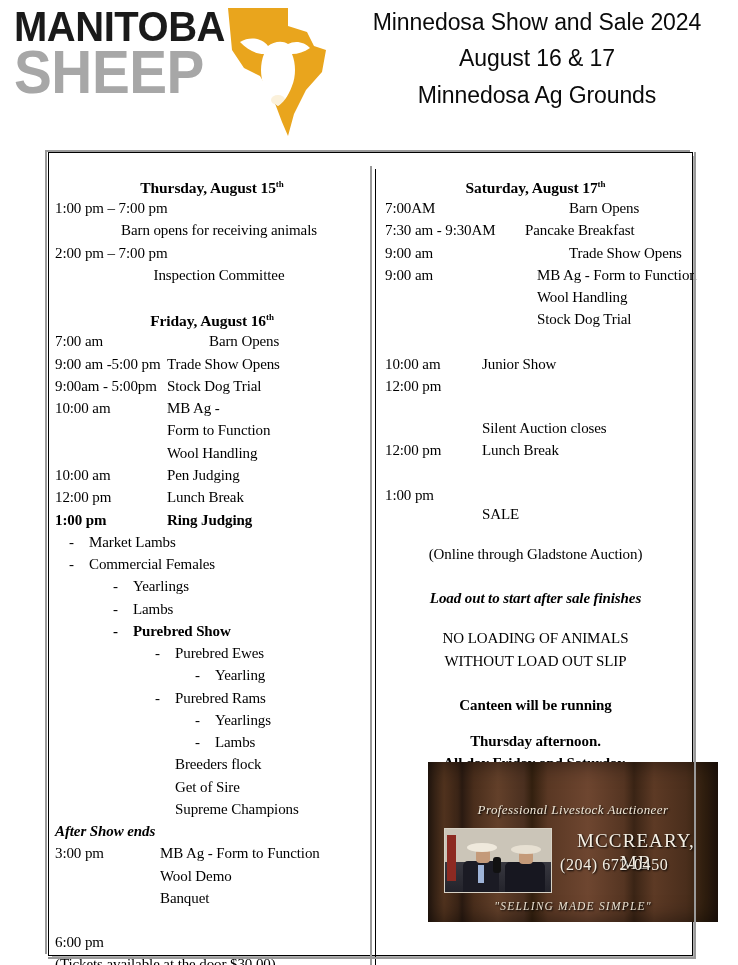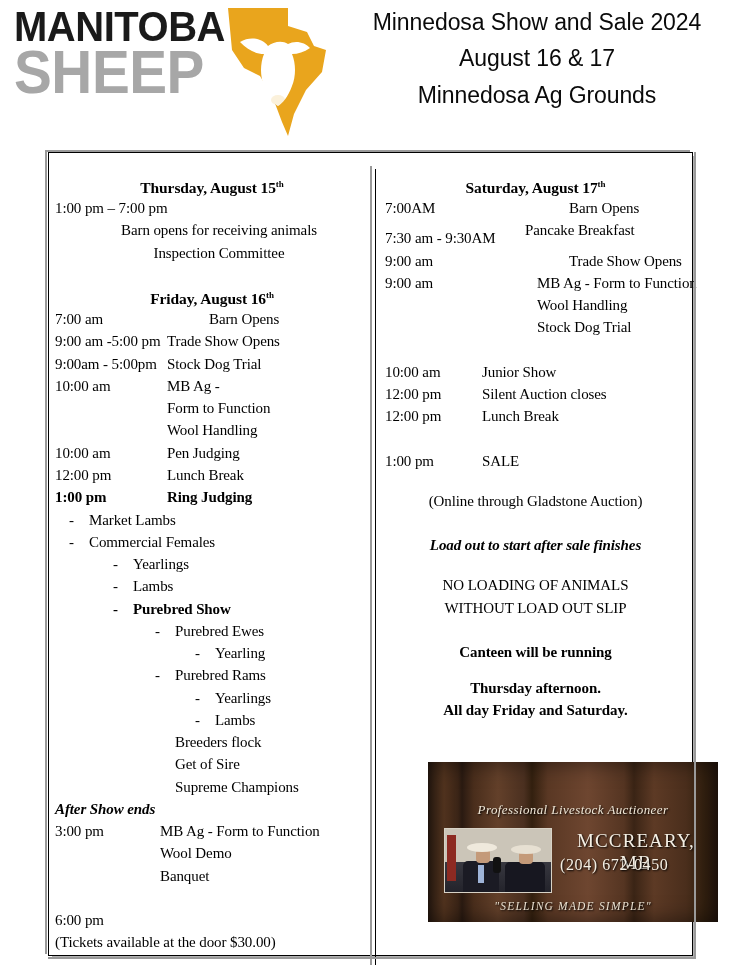--- a/index.html
+++ b/index.html
@@ -292,20 +292,21 @@
 
   <div class="col col-left">
 
     <div class="day-head">
       <span>Thursday, August 15</span><sup>th</sup>
     </div>
 
     <div id="thursday-rows">
         <div class="row">1:00 pm – 7:00 pm</div>
         <div class="row" style="text-align: center; padding-left: 14px;">Barn opens for receiving animals</div>
+        <div class="row">2:00 pm – 7:00 pm</div>
         <div class="row" style="text-align: center; padding-left: 14px;">Inspection Committee</div>
       </div>
 
     <div class="gap-26"></div>
 
     <div class="day-head">
       <span>Friday, August 16</span><sup>th</sup>
     </div>
 
     <div id="friday-rows">
@@ -347,35 +348,35 @@
   </div>
 
   <div class="col col-right">
 
     <div class="day-head">
       <span>Saturday, August 17</span><sup>th</sup>
     </div>
 
     <div id="sat-rows1">
         <div class="row"><span class="t" style="width: 140px;">7:00AM</span><span class="d" style="padding-left: 44px;">Barn Opens</span></div>
-        <div class="row"><span class="t" style="width: 140px; margin-top: 8px;">7:30 am - 9:30AM</span><span class="d" style="padding-left: 0px;">Pancake Breakfast</span></div>
+        <div class="row"><span class="t" style="width: 140px;">7:30 am - 9:30AM</span><span class="d" style="padding-left: 0px;">Pancake Breakfast</span></div>
         <div class="row"><span class="t" style="width: 140px;">9:00 am</span><span class="d" style="padding-left: 44px;">Trade Show Opens</span></div>
         <div class="row"><span class="t" style="width: 140px;">9:00 am</span><span class="d" style="padding-left: 12px;">MB Ag - Form to Function</span></div>
         <div class="row"><span class="t" style="width: 140px;">&nbsp;</span><span class="d" style="padding-left: 12px;">Wool Handling</span></div>
         <div class="row"><span class="t" style="width: 140px;">&nbsp;</span><span class="d" style="padding-left: 12px;">Stock Dog Trial</span></div>
       </div>
     <div class="gap-22"></div>
     <div id="sat-rows2">
         <div class="row"><span class="t" style="width: 97px;">10:00 am</span><span class="d" style="padding-left: 0px;">Junior Show</span></div>
-        <div class="row"><span class="t" style="width: 97px;">12:00 pm</span><span class="d" style="padding-left: 0px;">Silent Auction closes</span></div>
+        <div class="row"><span class="t" style="width: 97px;">12:00 pm</span><span class="d" style="padding-left: 0px; margin-top: 42px;">Silent Auction closes</span></div>
         <div class="row"><span class="t" style="width: 97px;">12:00 pm</span><span class="d" style="padding-left: 0px;">Lunch Break</span></div>
       </div>
     <div class="gap-22"></div>
     <div id="sat-rows3">
-        <div class="row"><span class="t" style="width: 97px;">1:00 pm</span><span class="d" style="padding-left: 0px;">SALE</span></div>
+        <div class="row"><span class="t" style="width: 97px;">1:00 pm</span><span class="d" style="padding-left: 0px; margin-top: 19px;">SALE</span></div>
       </div>
 
     <div class="gap-18"></div>
     <div class="plain center">(Online through Gladstone Auction)</div>
 
     <div class="gap-22"></div>
     <div class="plain center bi">Load out to start after sale finishes</div>
 
     <div class="gap-18"></div>
     <div class="plain center">NO LOADING OF ANIMALS</div>

